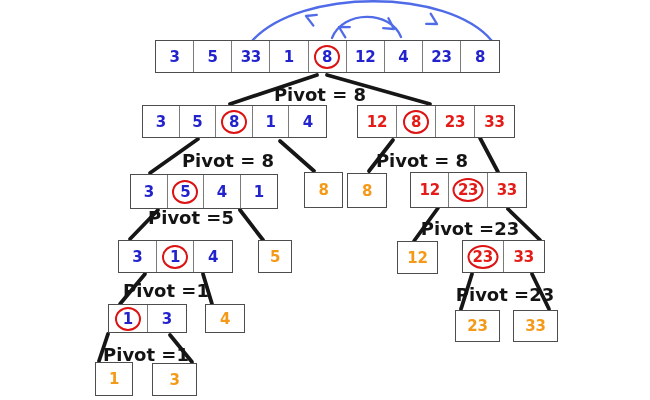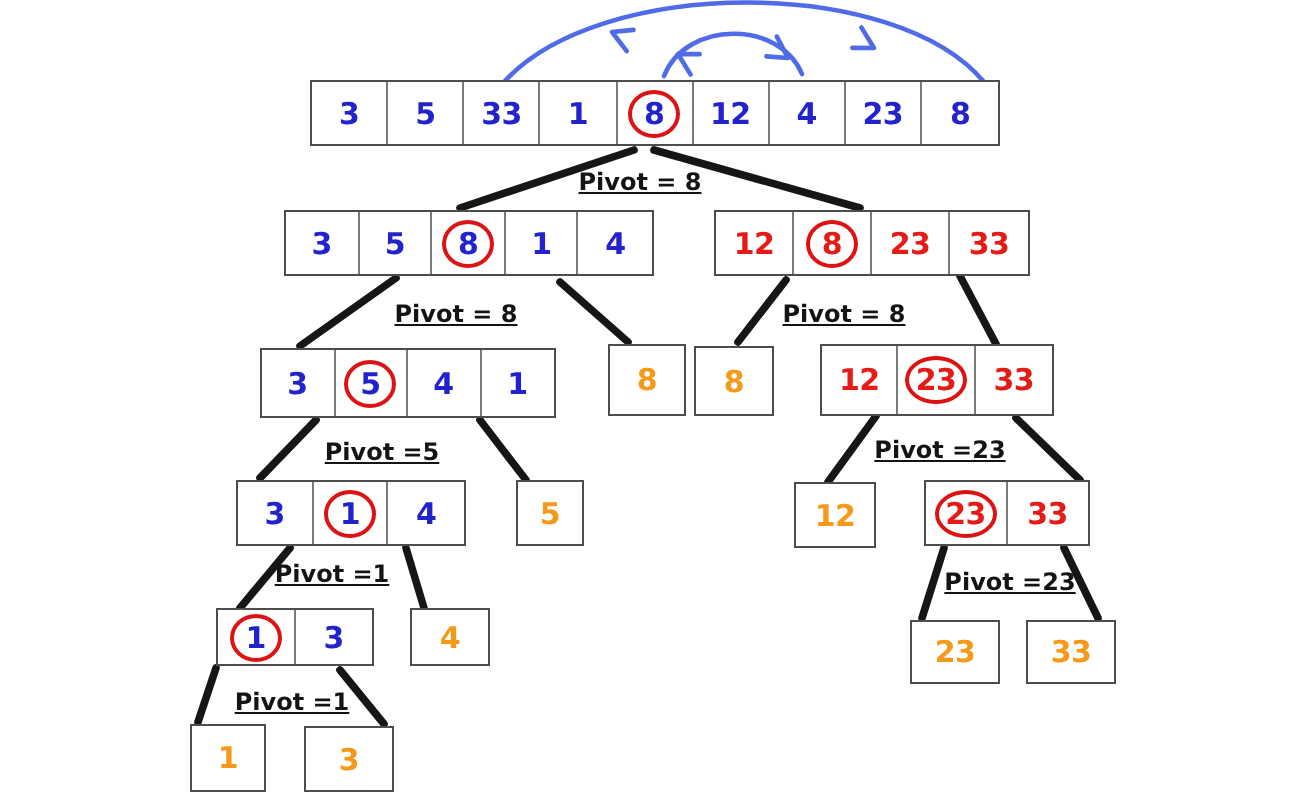--- a/index.html
+++ b/index.html
@@ -22,21 +22,21 @@
   .cell.blue{color:#2323cd;}
   .cell.red{color:#e41b17;}
   .cell.orange{color:#f59a18;}
   .ring{
     position:absolute;left:50%;top:50%;transform:translate(-50%,-50%);
     height:24px;border:2.7px solid #dd1212;border-radius:50%;
     box-sizing:border-box;pointer-events:none;
   }
   .pivot-label{
     position:absolute;width:160px;margin-left:-80px;text-align:center;
-    color:#141414;font-size:12px;font-weight:bold;white-space:nowrap;text-decoration:underline;
+    color:#141414;font-size:18px;font-weight:bold;white-space:nowrap;
   }
 </style>
 </head>
 <body>
 
 <div id="stage">
   <svg id="edge-layer" viewBox="0 0 650 400">
       <line x1="317" y1="75" x2="230" y2="104" stroke="#161616" stroke-width="3.8" stroke-linecap="round"></line>
       <line x1="327" y1="75" x2="430" y2="104" stroke="#161616" stroke-width="3.8" stroke-linecap="round"></line>
       <line x1="198" y1="139" x2="150" y2="173" stroke="#161616" stroke-width="3.8" stroke-linecap="round"></line>
@@ -222,19 +222,19 @@
         </div>
       </div>
       <div class="node" style="left: 152px; top: 363px; width: 45px; height: 33px;">
         <div class="cell orange" style="width: 45px;">
           <span>3</span>
         </div>
       </div>
       <div class="pivot-label" style="left: 320px; top: 84px;">Pivot = 8</div>
       <div class="pivot-label" style="left: 228px; top: 150px;">Pivot = 8</div>
       <div class="pivot-label" style="left: 422px; top: 150px;">Pivot = 8</div>
-      <div class="pivot-label" style="left: 191px; top: 219px;">Pivot =5</div>
+      <div class="pivot-label" style="left: 191px; top: 207px;">Pivot =5</div>
       <div class="pivot-label" style="left: 470px; top: 218px;">Pivot =23</div>
       <div class="pivot-label" style="left: 166px; top: 280px;">Pivot =1</div>
       <div class="pivot-label" style="left: 505px; top: 284px;">Pivot =23</div>
       <div class="pivot-label" style="left: 146px; top: 344px;">Pivot =1</div>
     </div>
 </div>
 
 </body></html>

